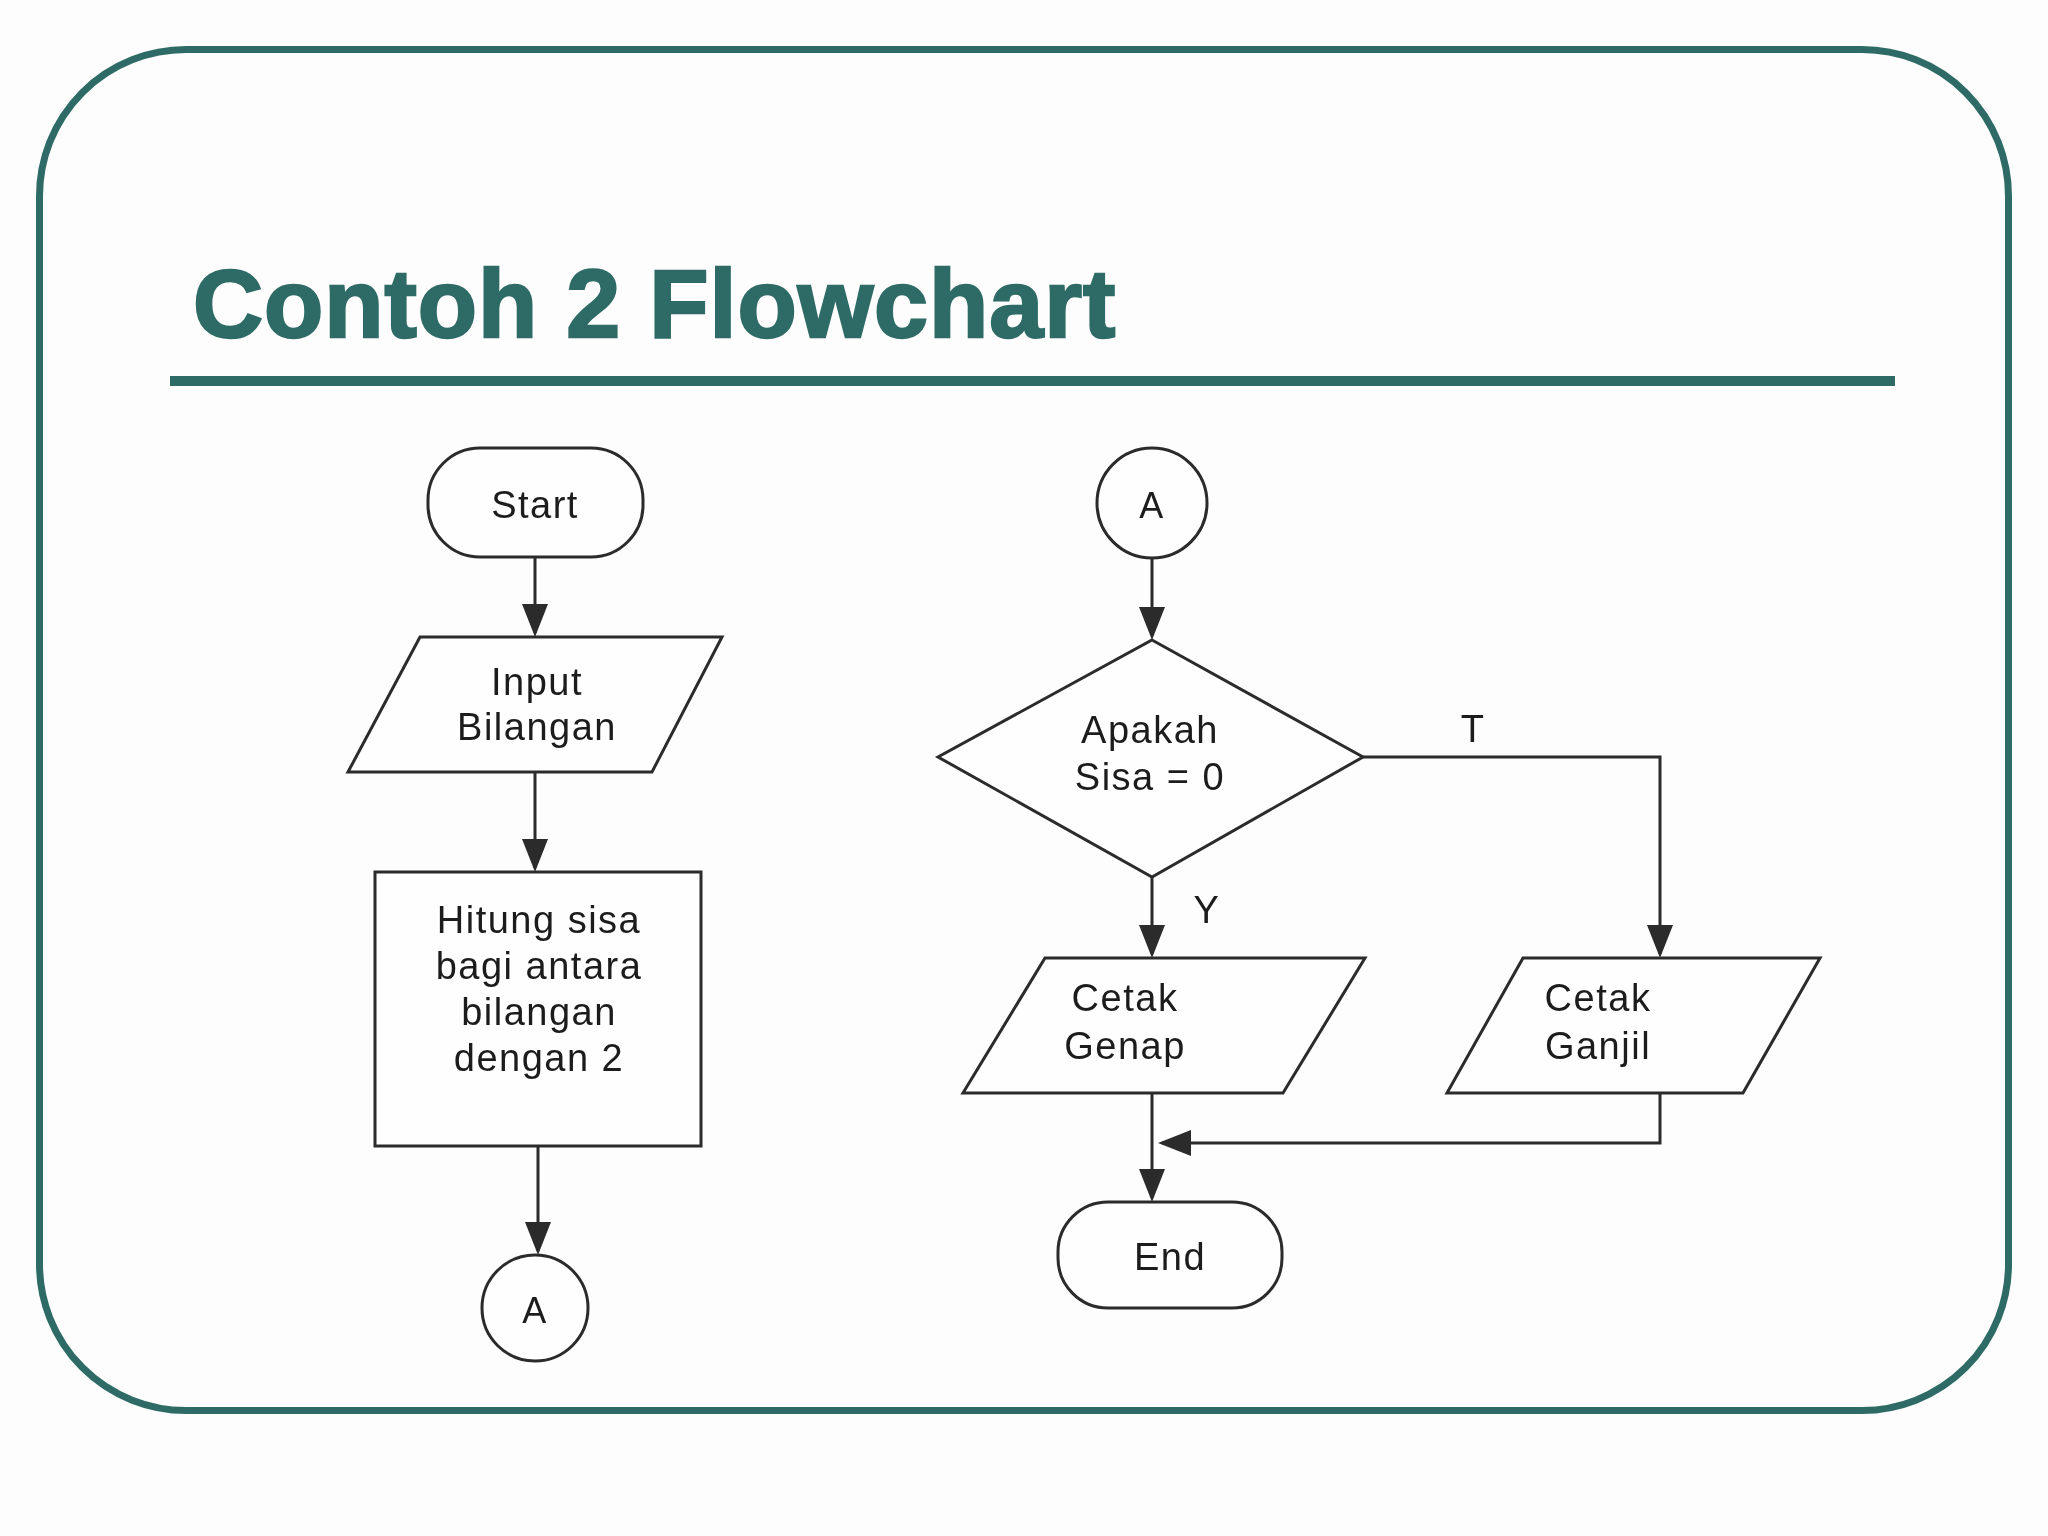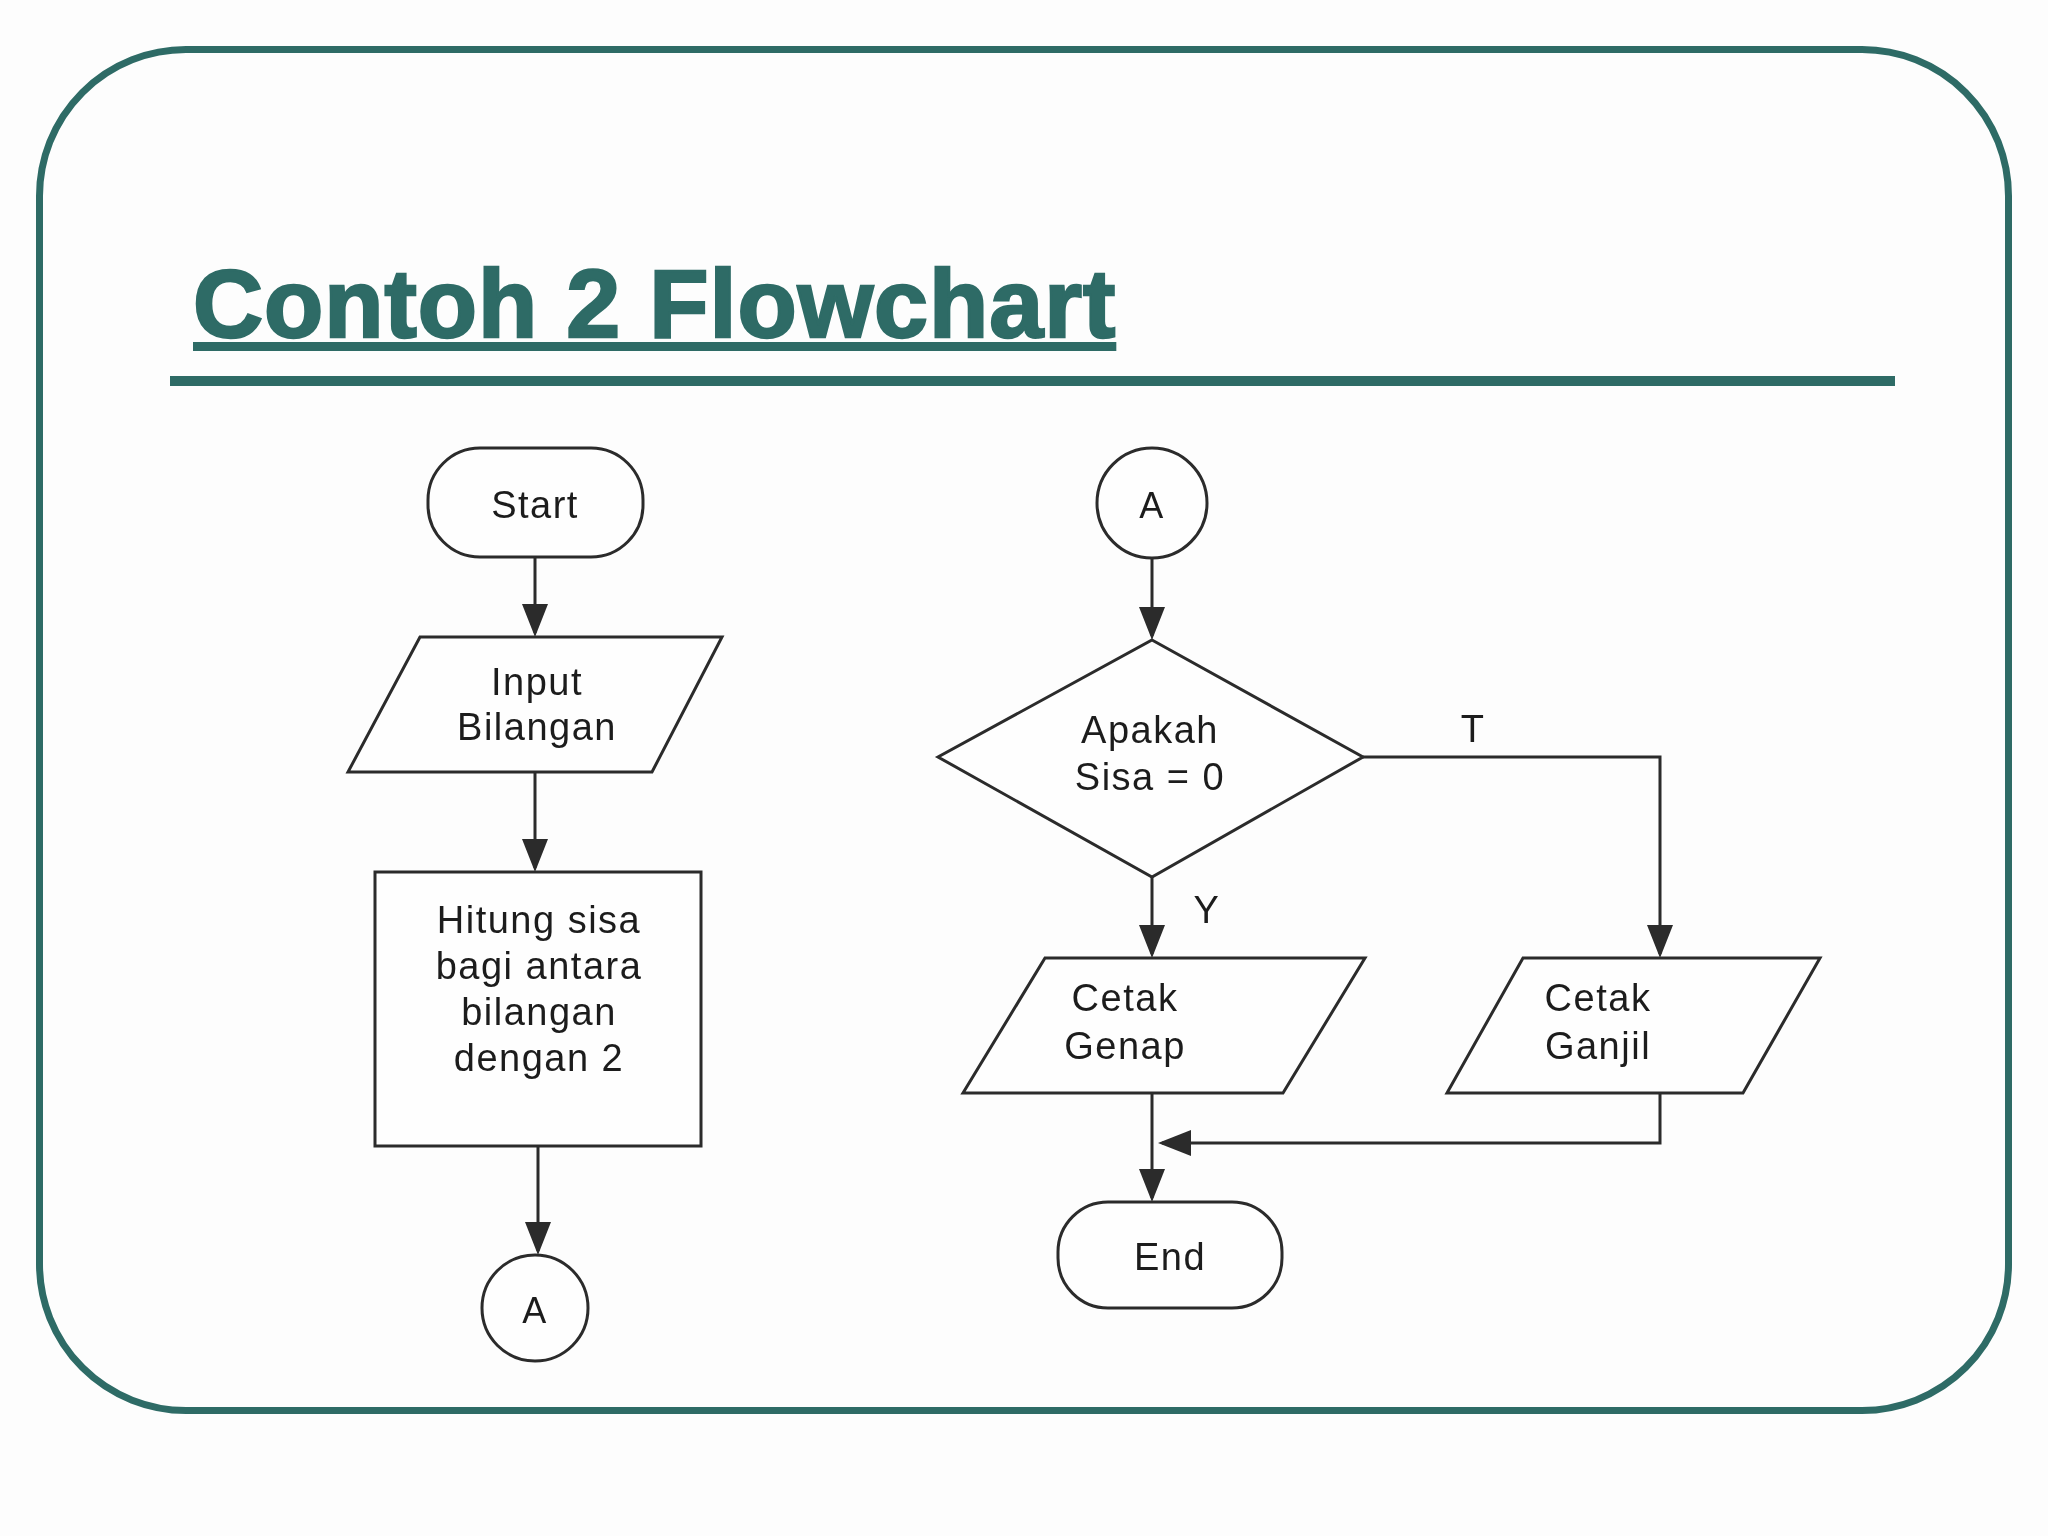--- a/index.html
+++ b/index.html
@@ -22,21 +22,20 @@
   }
   .page-title {
     position: absolute;
     left: 193px; top: 248px;
     font-size: 97px;
     font-weight: bold;
     letter-spacing: 1px;
     color: var(--accent, #2E6B66);
     -webkit-text-stroke: 2.5px var(--accent, #2E6B66);
     white-space: nowrap;
-    text-decoration: underline;
   }
   .title-rule {
     position: absolute;
     left: 170px; top: 376px;
     width: 1725px; height: 10px;
     background: var(--accent, #2E6B66);
   }
   svg.flow { position: absolute; left: 0; top: 0; }
   .shape {
     fill: #fefefe;

